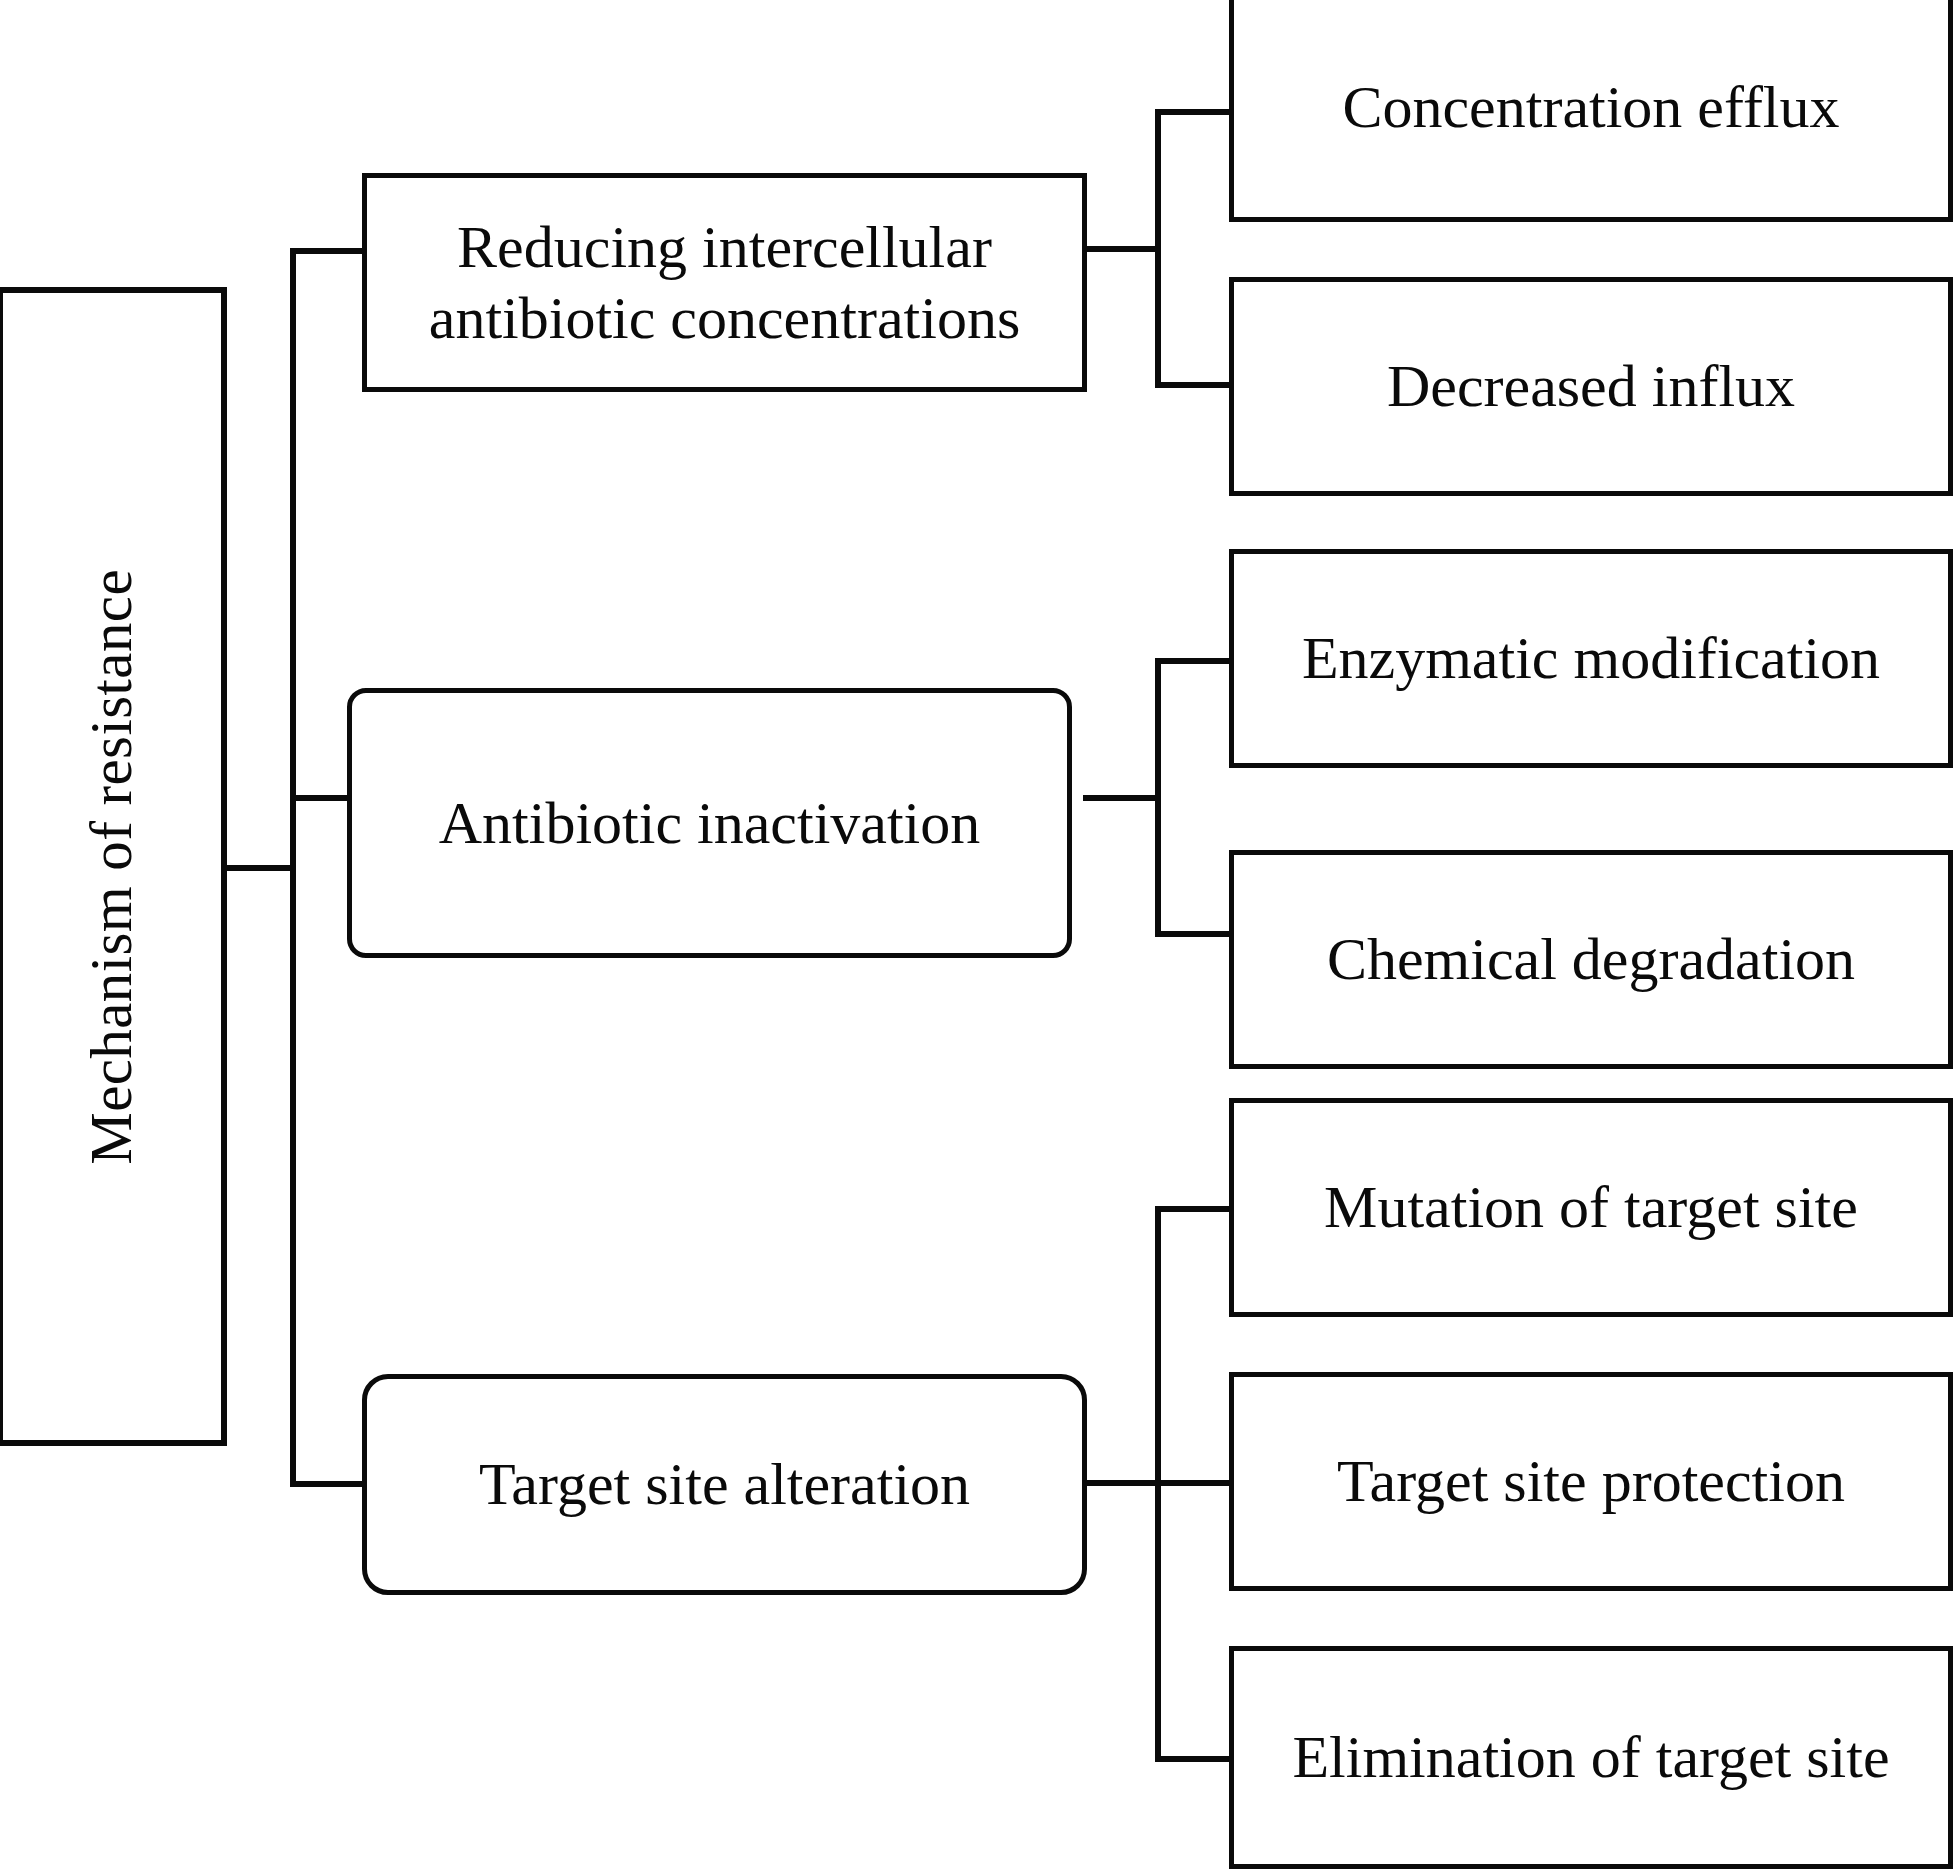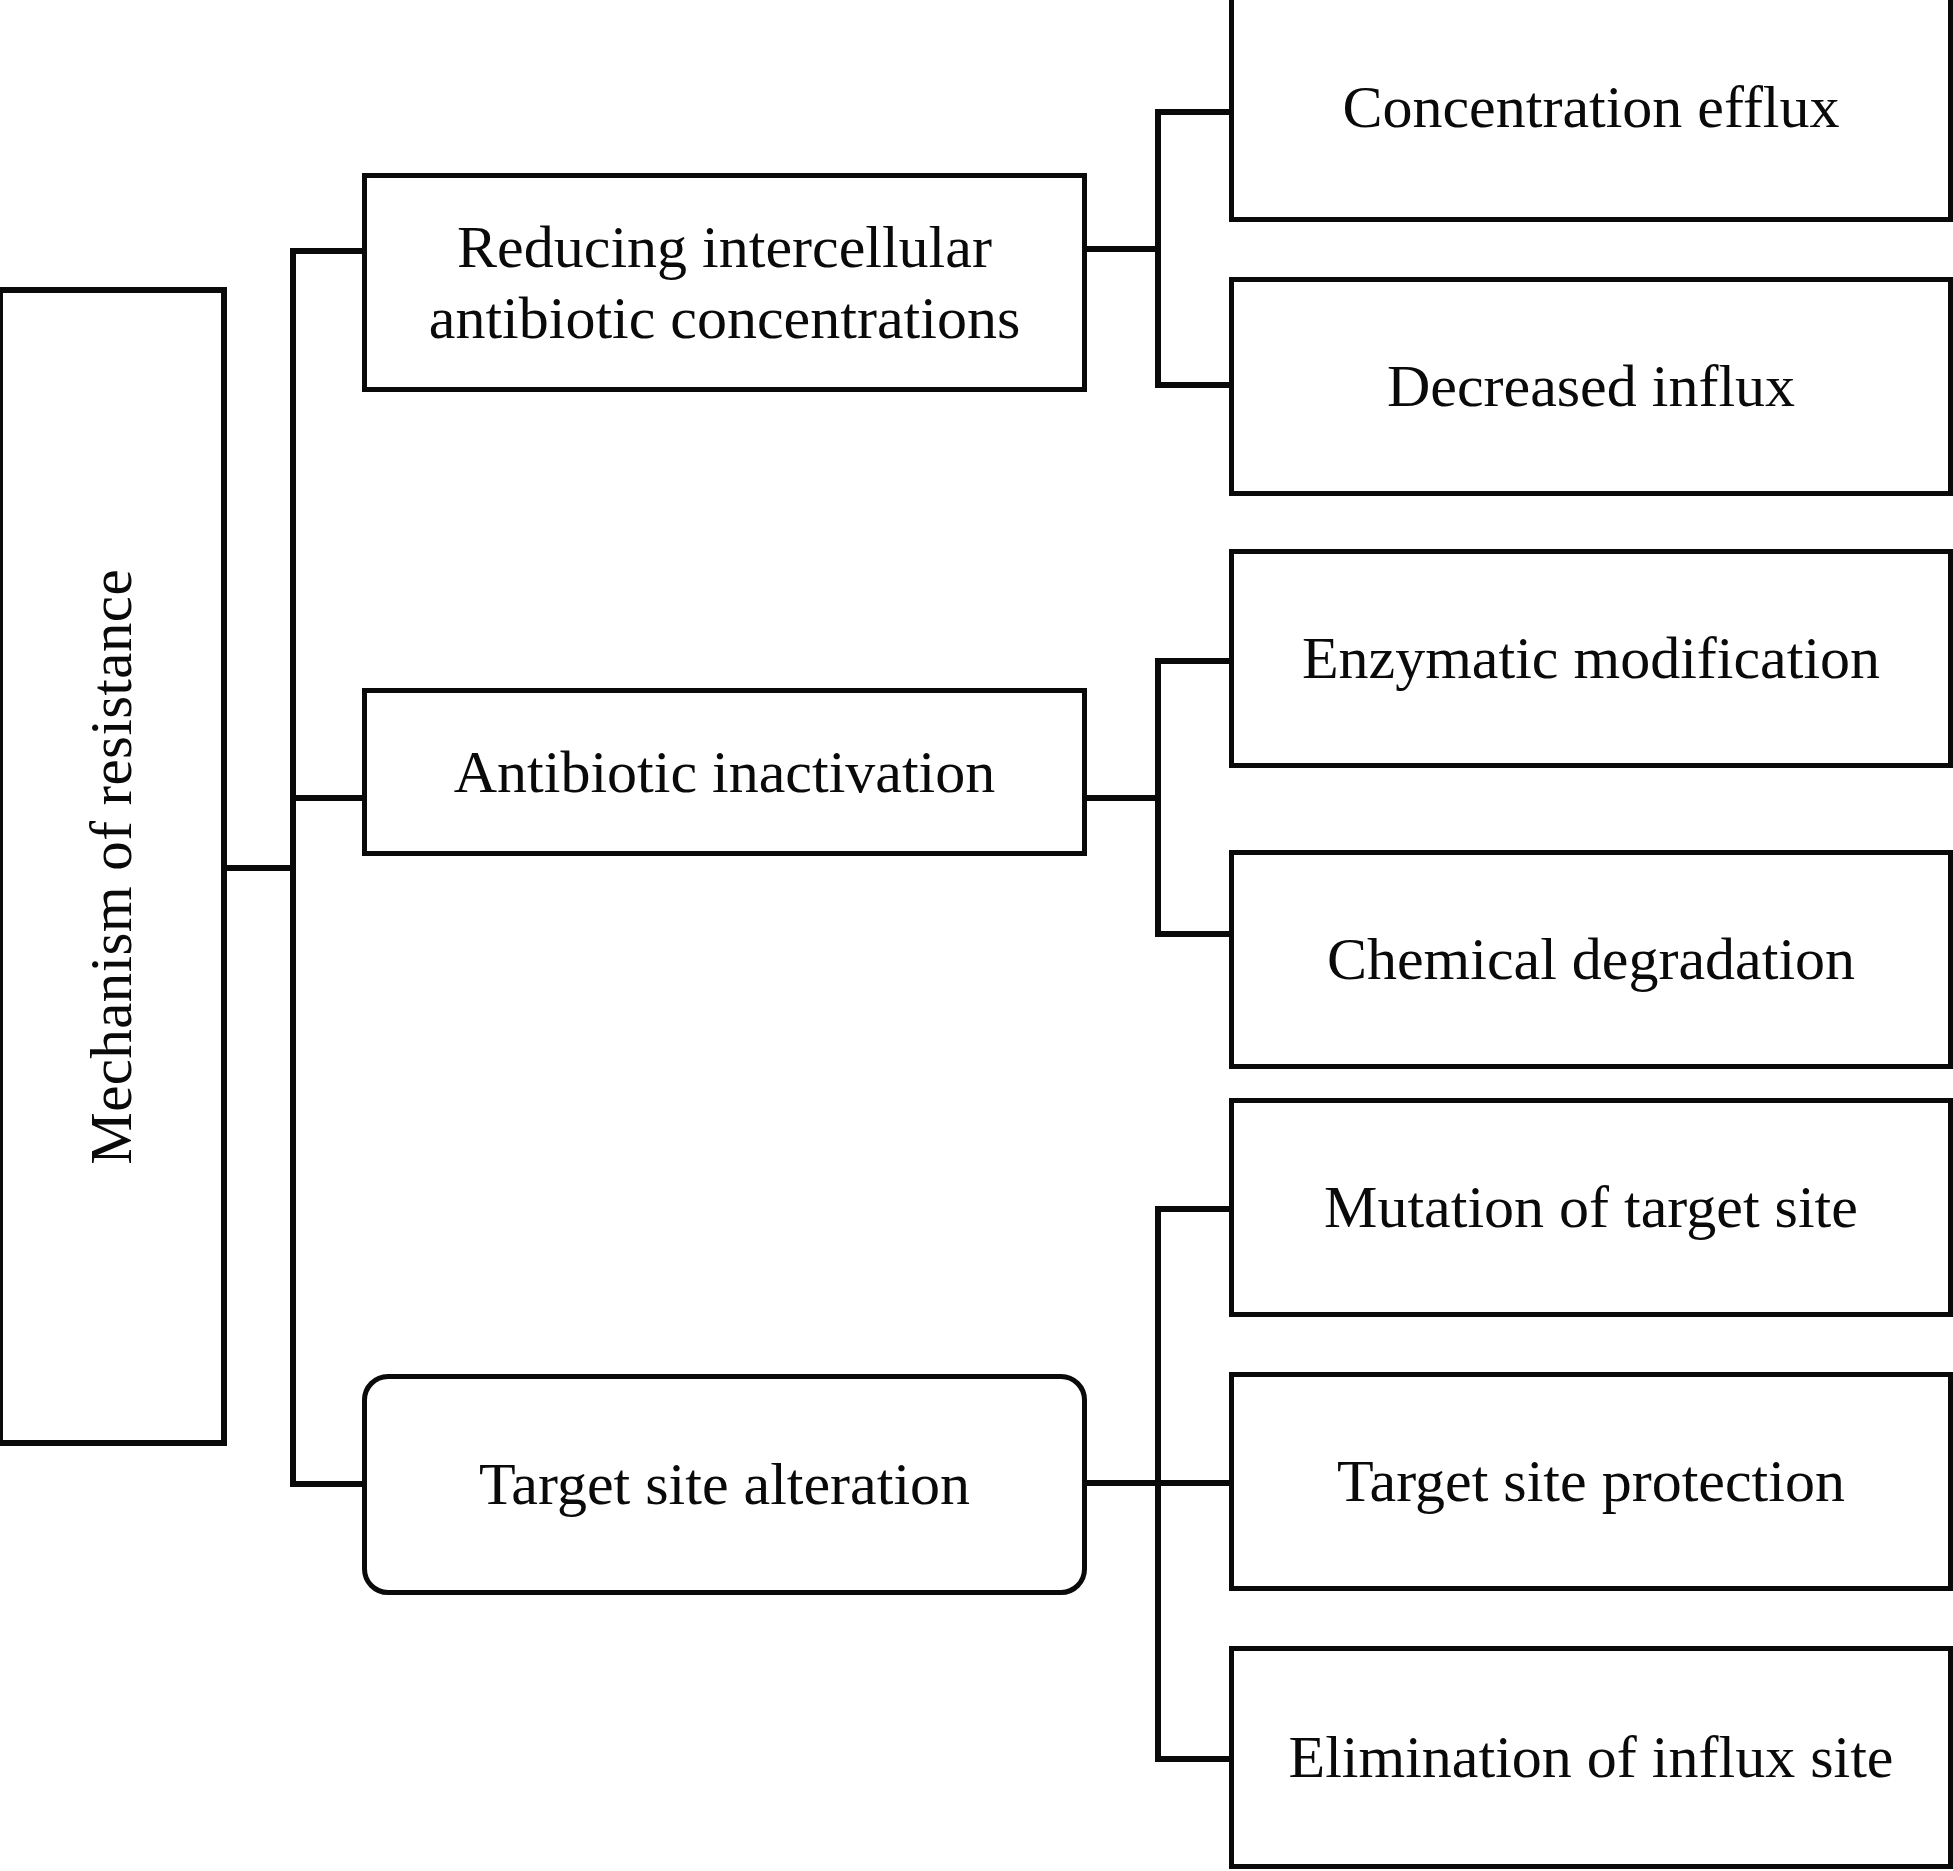--- a/index.html
+++ b/index.html
@@ -82,21 +82,21 @@
   <div class="hline" style="left:290px; top:248px; width:77px;"></div>
 
   <div class="hline" style="left:290px; top:795px; width:77px;"></div>
 
   <div class="hline" style="left:290px; top:1481px; width:77px;"></div>
 
   <div class="node lvl2" style="left:362px; top:139px; width:725px; height:219px;margin-top:34px;">
     <span class="node-label">Reducing intercellular antibiotic concentrations</span>
   </div>
 
-  <div class="node lvl2" style="left:362px; top:688px; width:725px; height:168px;">
+  <div class="node lvl2" style="left:347px; top:688px; width:725px; height:270px;border-radius:19px;">
     <span class="node-label">Antibiotic inactivation</span>
   </div>
 
   <div class="node lvl2" style="left:362px; top:1374px; width:725px; height:221px;border-radius:26px;">
     <span class="node-label">Target site alteration</span>
   </div>
 
   <div class="hline" style="left:1083px; top:246px; width:78px;"></div>
   <div class="vline" style="left:1155px; top:109px; height:278px;"></div>
   <div class="hline" style="left:1155px; top:109px; width:79px;"></div>
@@ -131,17 +131,17 @@
 
   <div class="node lvl3" style="left:1229px; top:1098px; width:724px; height:219px;">
     <span class="node-label">Mutation of target site</span>
   </div>
 
   <div class="node lvl3" style="left:1229px; top:1372px; width:724px; height:219px;justify-content:center;">
     <span class="node-label">Target site protection</span>
   </div>
 
   <div class="node lvl3" style="left:1229px; top:1646px; width:724px; height:223px;">
-    <span class="node-label">Elimination of influx site</span>
+    <span class="node-label">Elimination of target site</span>
   </div>
 
 </div>
 
 
 </body></html>

